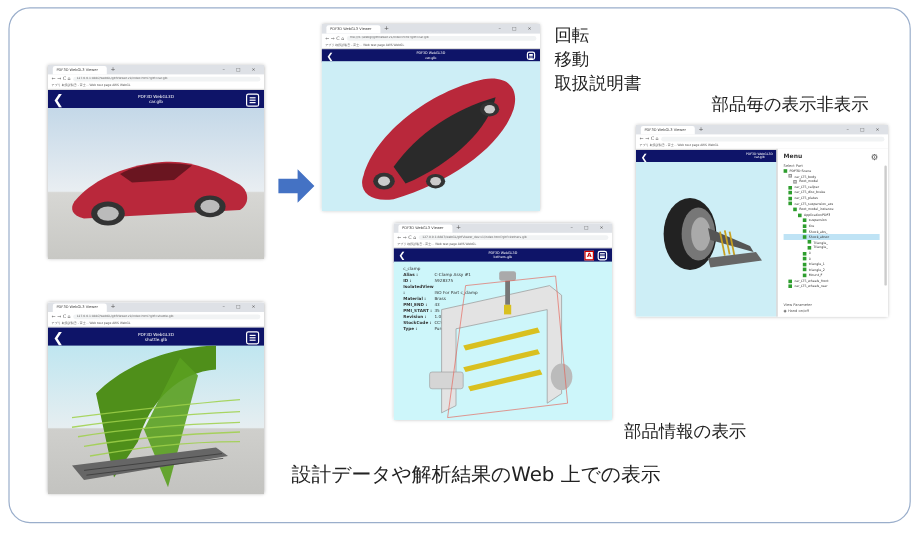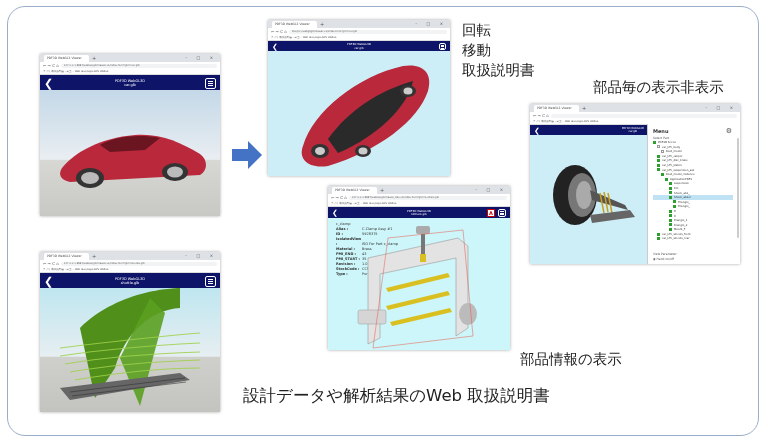--- a/index.html
+++ b/index.html
@@ -277,13 +277,13 @@
       <div class="row" style="padding-left:16px;"><span class="cb"></span><span>Mount_F</span></div>
       <div class="row" style="padding-left:4px;"><span class="cb"></span><span>car_LT5_wheels_front</span></div>
       <div class="row" style="padding-left:4px;"><span class="cb"></span><span>car_LT5_wheels_rear</span></div>
     </div>
     <div style="position:absolute;left:5px;bottom:8px;font-size:3px;color:#555;">View Parameter</div>
     <div style="position:absolute;left:5px;bottom:3px;font-size:3px;color:#555;">◉ <span>Hand on/off</span></div>
     <div style="position:absolute;right:1px;top:14px;width:2px;height:100px;background:#ccc;border-radius:1px;"></div>
   </div>
 </div>
 
-<div class="label" style="left:243px;top:385px;font-size:16.5px;">設計データや解析結果のWeb 取扱説明書</div>
+<div class="label" style="left:243px;top:385px;font-size:16.5px;">設計データや解析結果のWeb 上での表示</div>
 
 </body></html>

